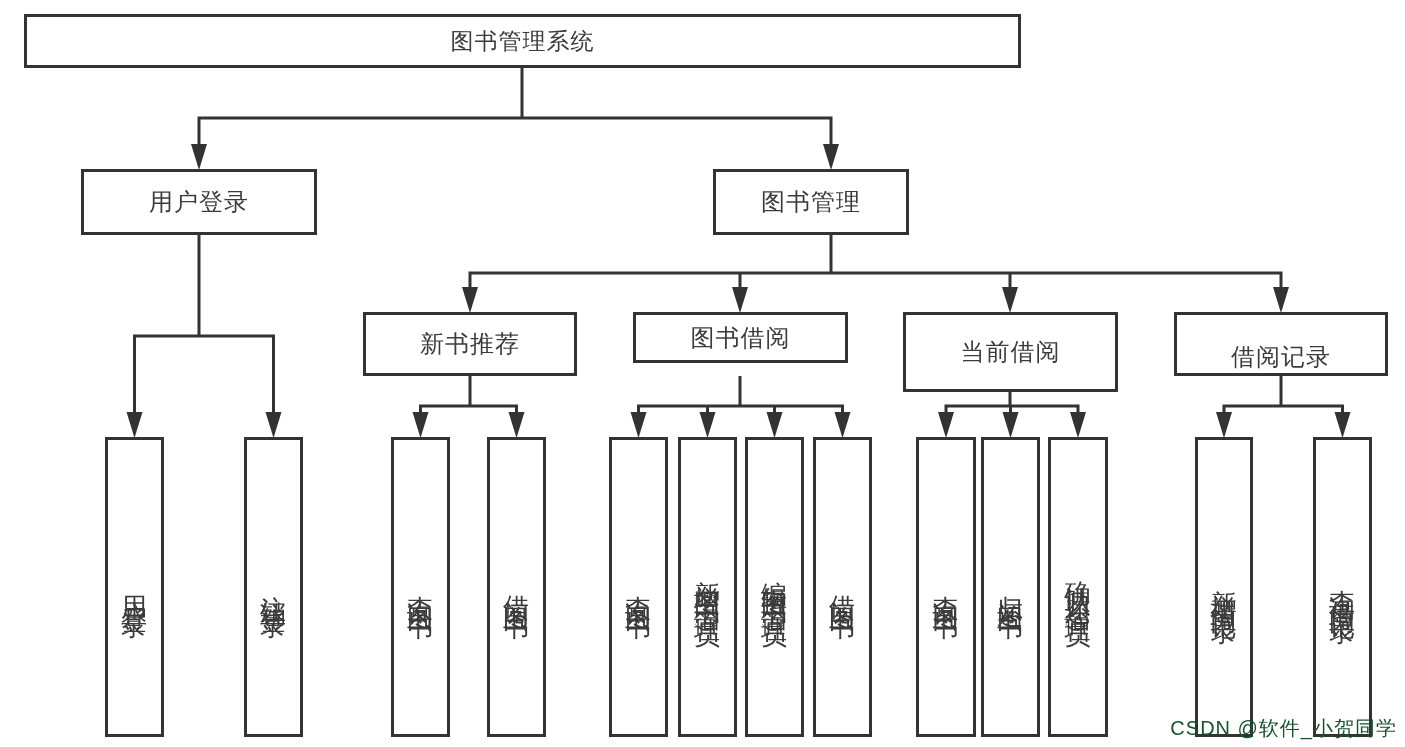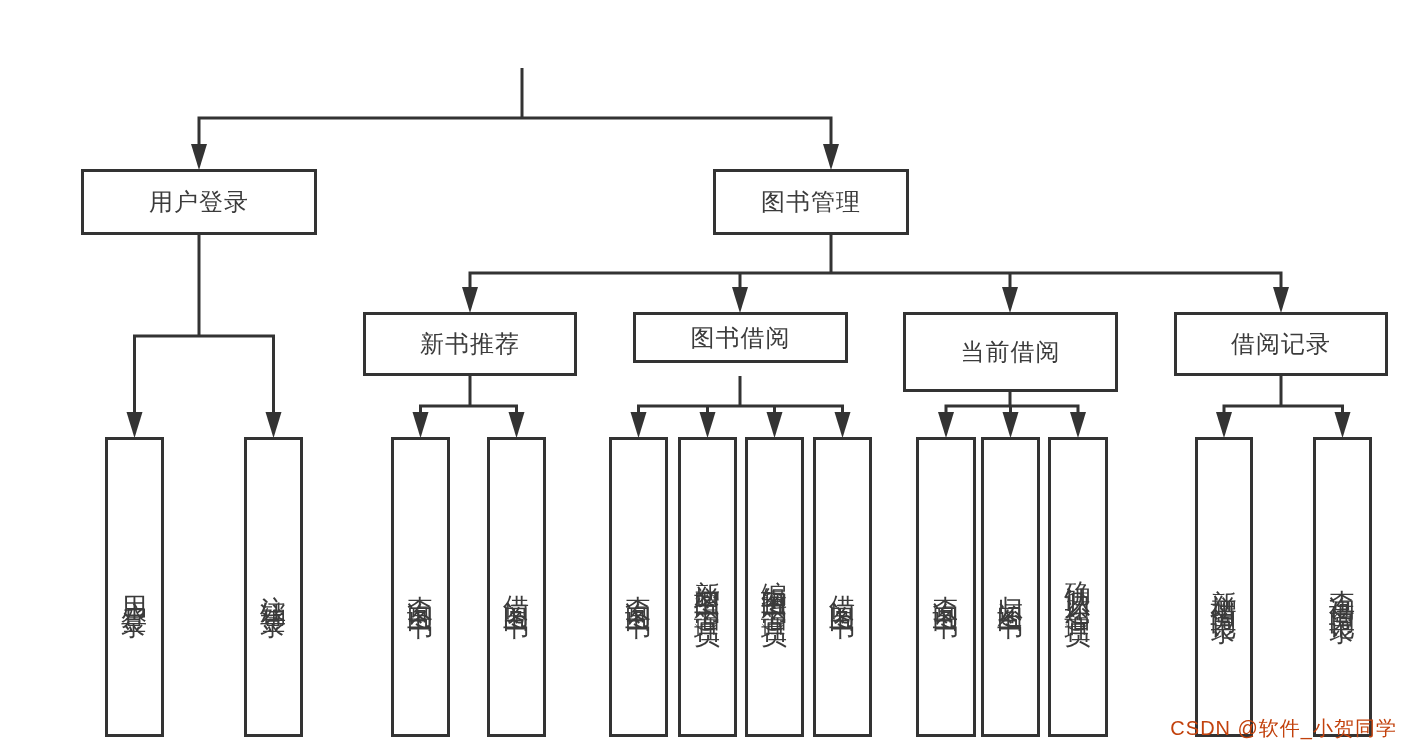--- a/index.html
+++ b/index.html
@@ -29,21 +29,21 @@
     text-orientation:mixed;
     font-size:26px;
     letter-spacing:6px;
     line-height:1;
     white-space:nowrap;
   }
   .watermark {
     position:absolute; z-index:3;
     right:8px; bottom:5px;
     font-size:20px;
-    color:#c2410c;
+    color:#14532d;
     letter-spacing:1px;
     white-space:nowrap;
     margin-left:28px;
   }
 </style>
 </head>
 <body>
 
 <div class="stage">
 
@@ -102,38 +102,41 @@
     </g>
 
     <g>
       <path d="M1281 376 V406"></path>
       <path d="M1224 412 V406 H1342.5 V412"></path>
       <polygon points="1216,412 1232,412 1224,438"></polygon>
       <polygon points="1334.5,412 1350.5,412 1342.5,438"></polygon>
     </g>
   </svg>
 
+  <div class="box root-box" style="left:24px; top:14px; width:997px; height:54px;">
+    <span class="hlabel">图书管理系统</span>
+  </div>
 
   <div class="box" style="left:81px; top:169px; width:236px; height:66px;">
     <span class="hlabel">用户登录</span>
   </div>
   <div class="box" style="left:713px; top:169px; width:196px; height:66px;">
     <span class="hlabel">图书管理</span>
   </div>
 
   <div class="box" style="left:363px; top:312px; width:214px; height:64px;">
     <span class="hlabel">新书推荐</span>
   </div>
   <div class="box" style="left:633px; top:312px; width:215px; height:51px;">
     <span class="hlabel">图书借阅</span>
   </div>
   <div class="box" style="left:903px; top:312px; width:215px; height:80px;">
     <span class="hlabel">当前借阅</span>
   </div>
-  <div class="box" style="left:1174px; top:312px; width:214px; height:64px;">
+  <div class="box" style="left:1174px; top:312px; width:214px; height:64px;align-items:flex-end;">
     <span class="hlabel">借阅记录</span>
   </div>
 
   <div class="box leaf" style="left:105px; top:437px; width:59px; height:300px;">
     <span>用户登录</span>
   </div>
   <div class="box leaf" style="left:244px; top:437px; width:59px; height:300px;">
     <span>注销登录</span>
   </div>
 

